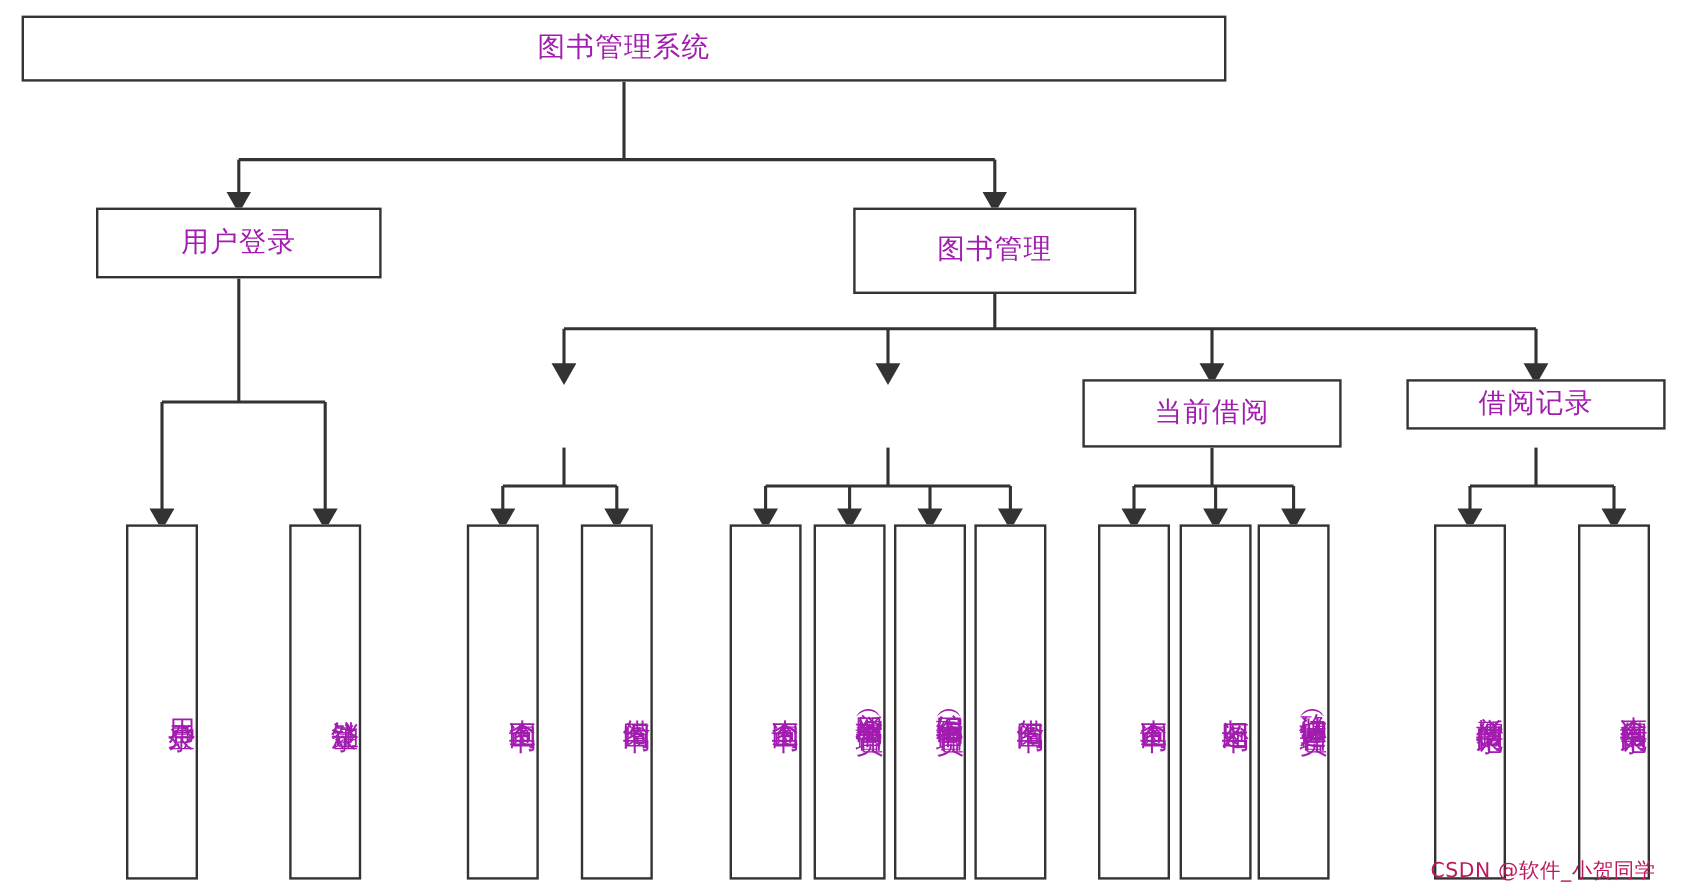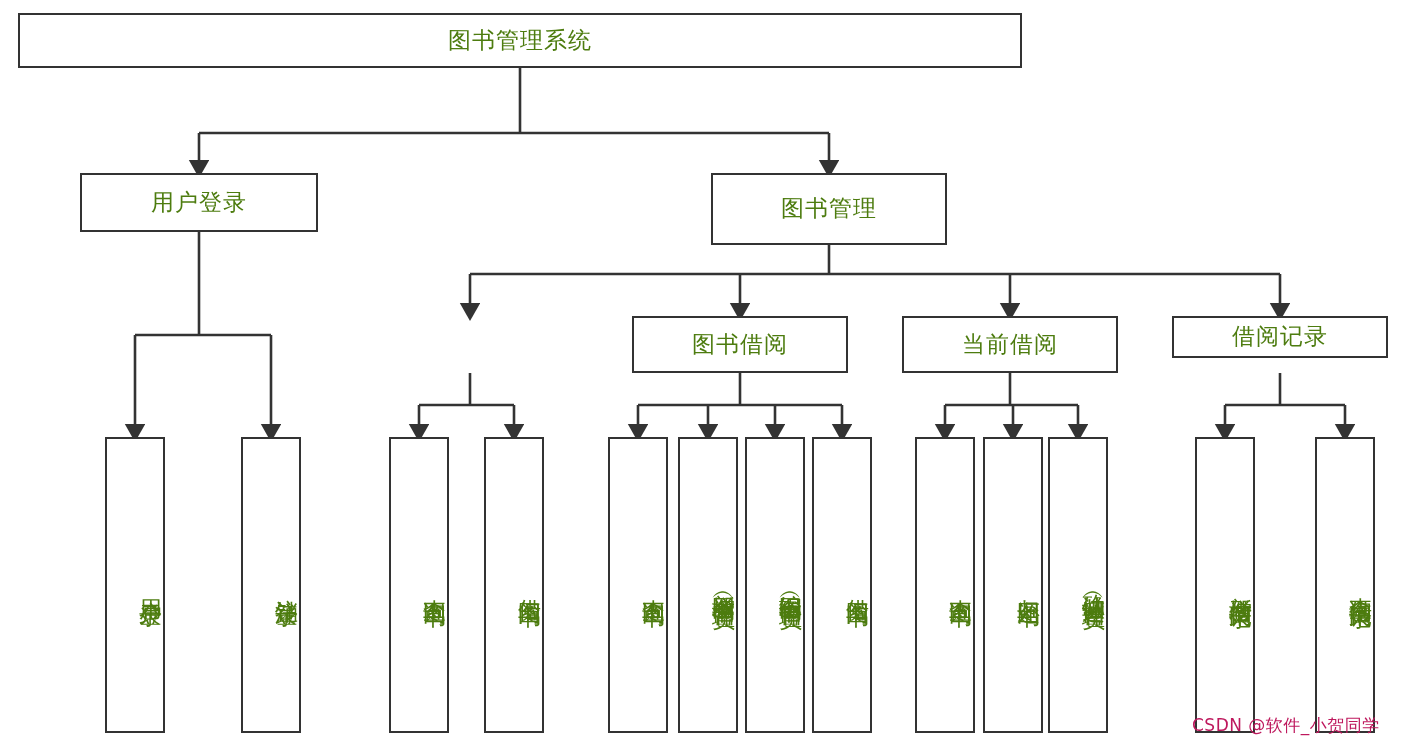--- a/index.html
+++ b/index.html
@@ -26,21 +26,21 @@
     pointer-events: none;
   }
   .node {
     position: absolute;
     box-sizing: border-box;
     border: 2.5px solid #333333;
     background: #ffffff;
     display: flex;
     align-items: center;
     justify-content: center;
-    color: #4d7c0f;
+    color: #a21caf;
     line-height: 1.12;
   }
   .node.horiz {
     font-size: 23px;
     letter-spacing: 1px;
   }
   .node.vert {
     writing-mode: vertical-rl;
     text-orientation: upright;
     font-size: 23px;
@@ -124,23 +124,20 @@
     <span>图书管理系统</span>
   </div>
 
   <div class="node horiz" style="left:80px; top:173px; width:238px; height:59px;">
     <span>用户登录</span>
   </div>
   <div class="node horiz" style="left:711px; top:173px; width:236px; height:72px;">
     <span>图书管理</span>
   </div>
 
-  <div class="node horiz" style="left:632px; top:316px; width:216px; height:57px;">
-    <span>图书借阅</span>
-  </div>
   <div class="node horiz" style="left:902px; top:316px; width:216px; height:57px;">
     <span>当前借阅</span>
   </div>
   <div class="node horiz" style="left:1172px; top:316px; width:216px; height:42px;">
     <span>借阅记录</span>
   </div>
 
   <div class="node vert" style="left:105px; top:437px; width:60px; height:296px;">
     <span class="vtext">用户登录</span>
   </div>

